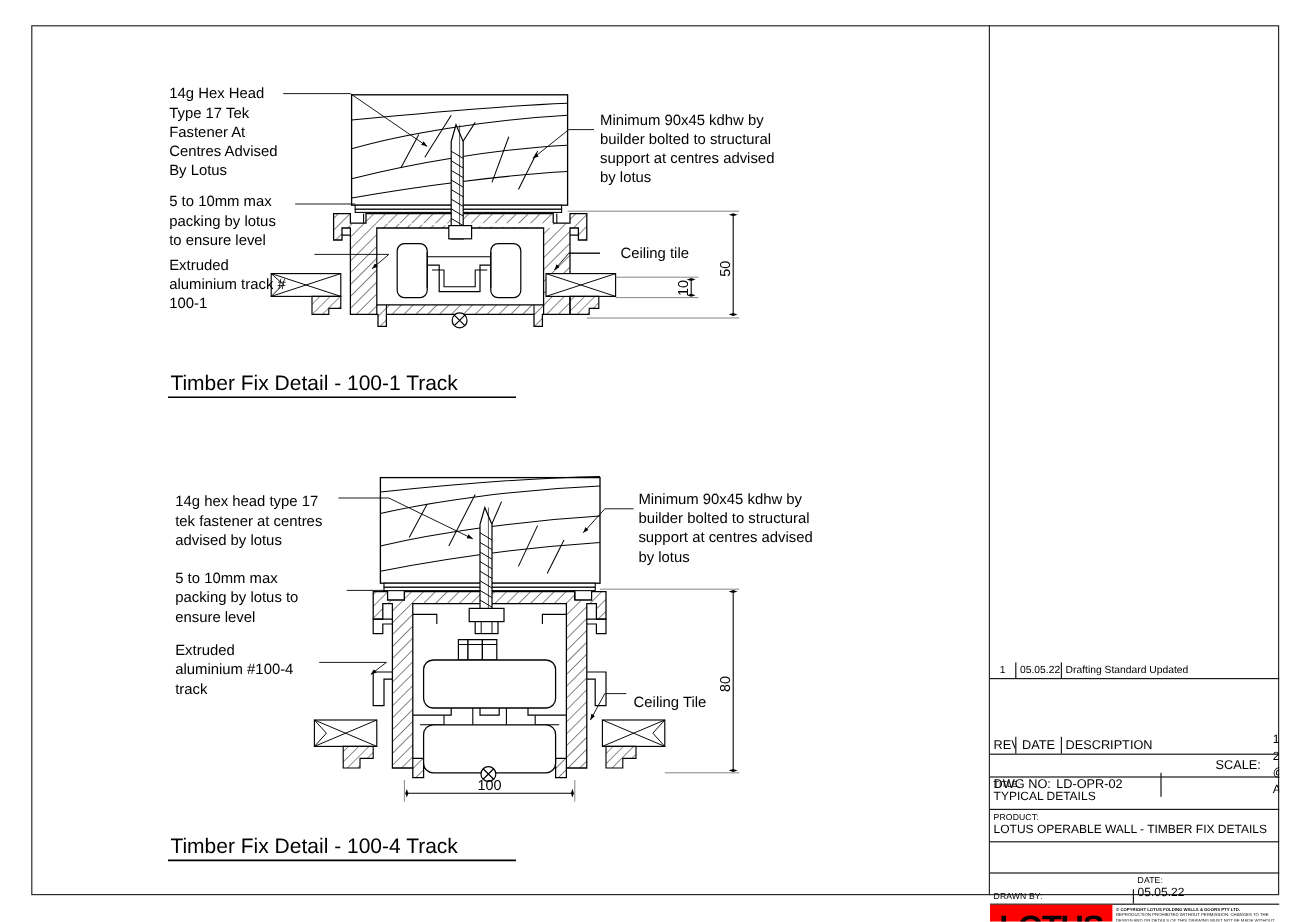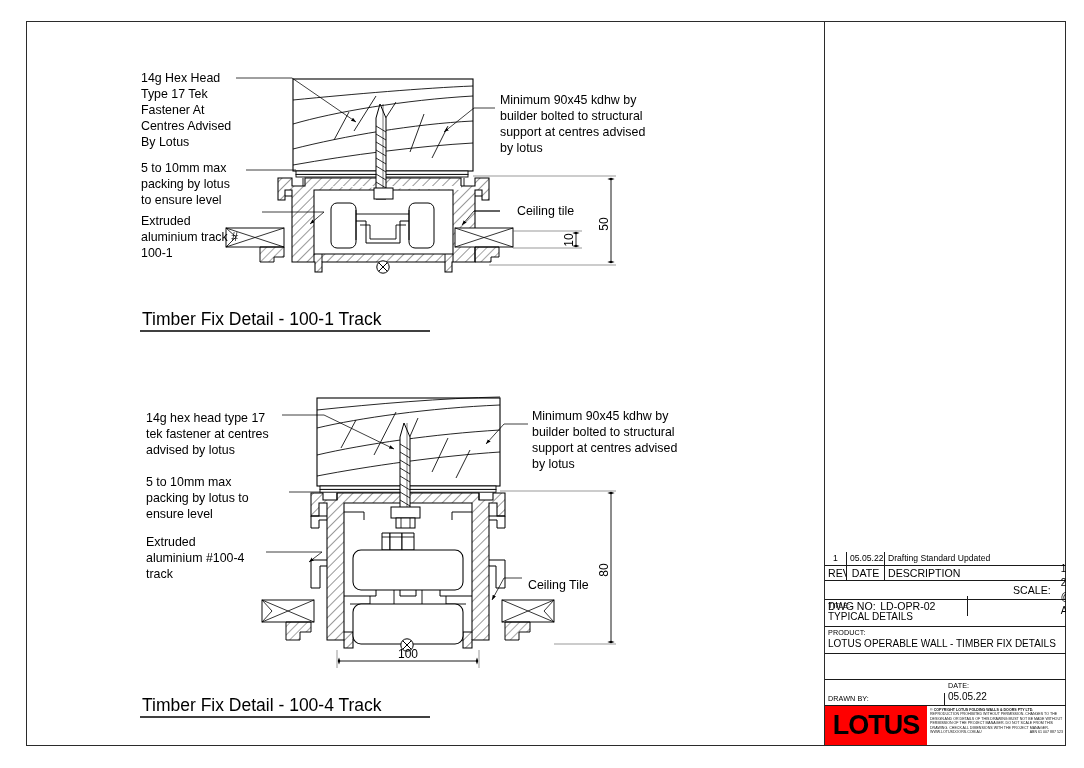--- a/index.html
+++ b/index.html
@@ -17,21 +17,21 @@
   .tblock{position:absolute;left:821px;top:552px;width:241px;height:194px;box-sizing:border-box;}
   .tb-row{display:flex;border-bottom:1px solid #1a1a1a;box-sizing:border-box;}
   .tb-row:last-child{border-bottom:none;}
   .tb-cell{box-sizing:border-box;padding:1px 3px;overflow:hidden;}
   .vsep{border-right:1px solid #1a1a1a;}
   .t-small{font-size:7.2px;line-height:9px;letter-spacing:.1px;}
   .t-mid{font-size:8.6px;line-height:11px;}
   .t-big{font-size:10px;line-height:14px;}
   .t-med{font-size:10.6px;line-height:13px;}
   .r-rev{height:14px;}
-  .r-hdr{height:15px;}
+  .r-hdr{height:15px;margin-top:48px;}
   .r-dwg{height:19px;align-items:center;}
   .r-title{height:27px;}
   .r-prod{height:27px;}
   .r-gap{height:26px;}
   .r-drawn{height:26px;}
   .r-logo{height:39px;}
   .c-num{width:22px;text-align:center;}
   .c-date{width:38px;text-align:center;}
   .c-desc{flex:1;}
   .c-dwg{width:143px;display:flex;align-items:center;margin-top:32px;}

